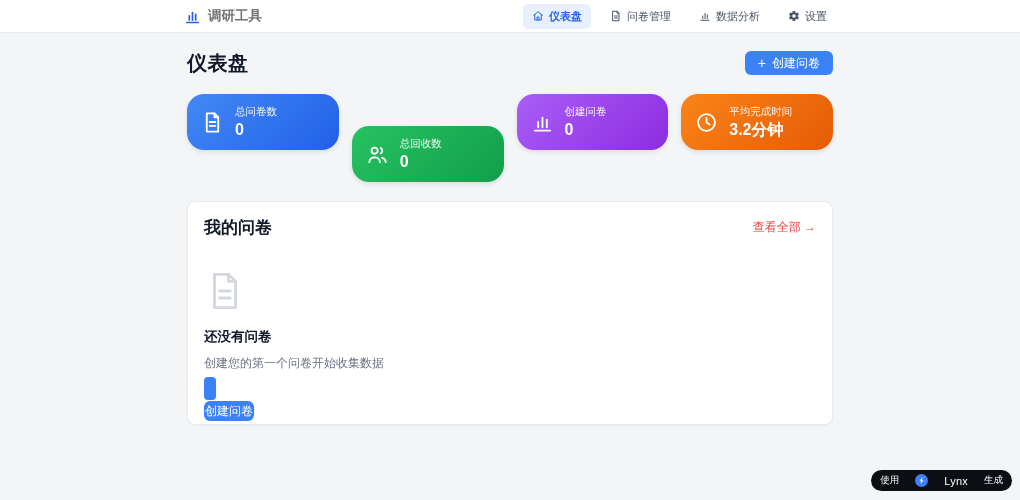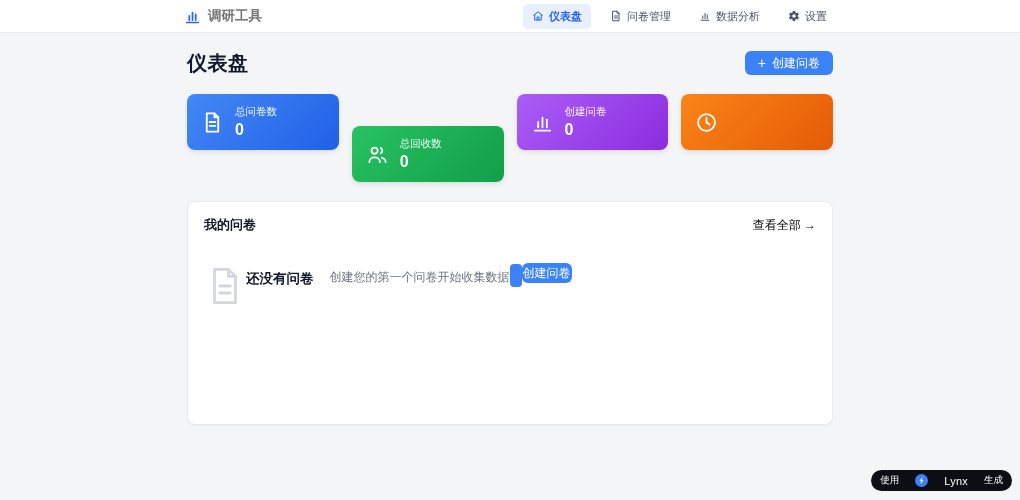--- a/index.html
+++ b/index.html
@@ -23,39 +23,39 @@
 
   
   main { width:646px; margin:0 auto; }
   .page-head { display:flex; align-items:center; justify-content:space-between; margin-top:15px; height:30px; }
   .page-title { font-size:20px; font-weight:bold; margin:0; color:#111827; letter-spacing:0.5px; }
   .btn-create { background:#3b82f6; color:#fff; border:none; border-radius:6px; font-size:12px; padding:0 13px; height:24px; display:flex; align-items:center; gap:6px; cursor:pointer; font-family:inherit; }
   .btn-create .plus { font-size:14px; line-height:1; }
 
   
   .stats { display:flex; gap:13px; margin-top:16px; }
-  .stat-card { flex:1; height:56px; border-radius:8px; display:flex; align-items:center; gap:11px; padding:0 14px; color:#ffffff; box-shadow:0 2px 5px rgba(0,0,0,0.10); }
+  .stat-card { flex:1; height:56px; border-radius:17px; display:flex; align-items:center; gap:11px; padding:0 14px; color:#ffffff; box-shadow:0 2px 5px rgba(0,0,0,0.10); }
   .grad-blue   { background:linear-gradient(135deg,#4488f5 0%,#2160e8 100%); }
   .grad-green  { background:linear-gradient(135deg,#27c262 0%,#129e49 100%);margin-top:32px; }
   .grad-purple { background:linear-gradient(135deg,#aa5ef6 0%,#8c2ce0 100%); }
   .grad-orange { background:linear-gradient(135deg,#fa8418 0%,#e55b05 100%); }
   .stat-card svg { display:block; flex:0 0 auto; }
   .stat-label { font-size:10.5px; opacity:0.92; }
   .stat-value { font-size:16px; font-weight:bold; margin-top:2px; line-height:1.1; }
 
   
   .panel { background:#ffffff; border:1px solid #e8eaee; border-radius:8px; margin-top:19px; height:224px; padding:14px 16px 0; box-shadow:0 1px 2px rgba(0,0,0,0.04); }
   .panel-head { display:flex; align-items:center; justify-content:space-between; }
-  .panel-title { font-size:13px; font-weight:bold; color:#111827; margin:0; }
-  .view-all { font-size:12px; color:#000000; text-decoration:none; cursor:pointer; }
-
-  .empty { display:flex; flex-direction:row; align-items:center; }
+  .panel-title { font-size:17px; font-weight:bold; color:#111827; margin:0; }
+  .view-all { font-size:12px; color:#ef4444; text-decoration:none; cursor:pointer; }
+
+  .empty { display:flex; flex-direction:column; align-items:flex-start; }
   .empty-doc-icon { margin-top:31px; }
   .empty-title { font-size:13.5px; font-weight:bold; color:#111827; margin-top:12px; }
-  .empty-sub { font-size:12px; color:#6b7280; margin-top:9px;margin-left:16px; }
+  .empty-sub { font-size:12px; color:#6b7280; margin-top:9px; }
   .plus-fragment { width:12px; height:23px; border-radius:4px; background:#3b82f6; margin-top:5px; cursor:pointer; }
   .empty-btn { background:#3b82f6; color:#fff; border:none; border-radius:6px; font-size:12px; width:50px; height:20px; padding:0; margin-top:1px; cursor:pointer; font-family:inherit; line-height:20px; }
 
   
   .lynx-badge { position:absolute; right:8px; bottom:9px; background:#0c0e13; border-radius:11px; height:21px; display:flex; align-items:center; gap:16px; padding:0 9px; color:#ffffff; font-size:9.5px; cursor:pointer; }
   .lynx-logo { width:13px; height:13px; border-radius:50%; background:#3b82f6; display:flex; align-items:center; justify-content:center; }
   .lynx-brand { font-weight:normal; font-size:11px; letter-spacing:0.2px; }
 </style>
 </head>
 <body>
@@ -173,20 +173,24 @@
       </div>
     </div>
 
     <div class="stat-card grad-orange">
       <span>
         <svg width="23" height="23" viewBox="0 0 24 24" fill="none" stroke="#ffffff" stroke-width="1.9" stroke-linecap="round" stroke-linejoin="round">
           <circle cx="12" cy="12" r="8.8"></circle>
             <path d="M12 7.2V12l3.2 2.2"></path>
         </svg>
       </span>
+      <div class="stat-text">
+        <div class="stat-label">平均完成时间</div>
+        <div class="stat-value">3.2分钟</div>
+      </div>
     </div>
 
   </div>
 
   <section class="panel">
     <div class="panel-head">
       <h2 class="panel-title">我的问卷</h2>
       <a class="view-all">查看全部 →</a>
     </div>
     <div class="empty">

